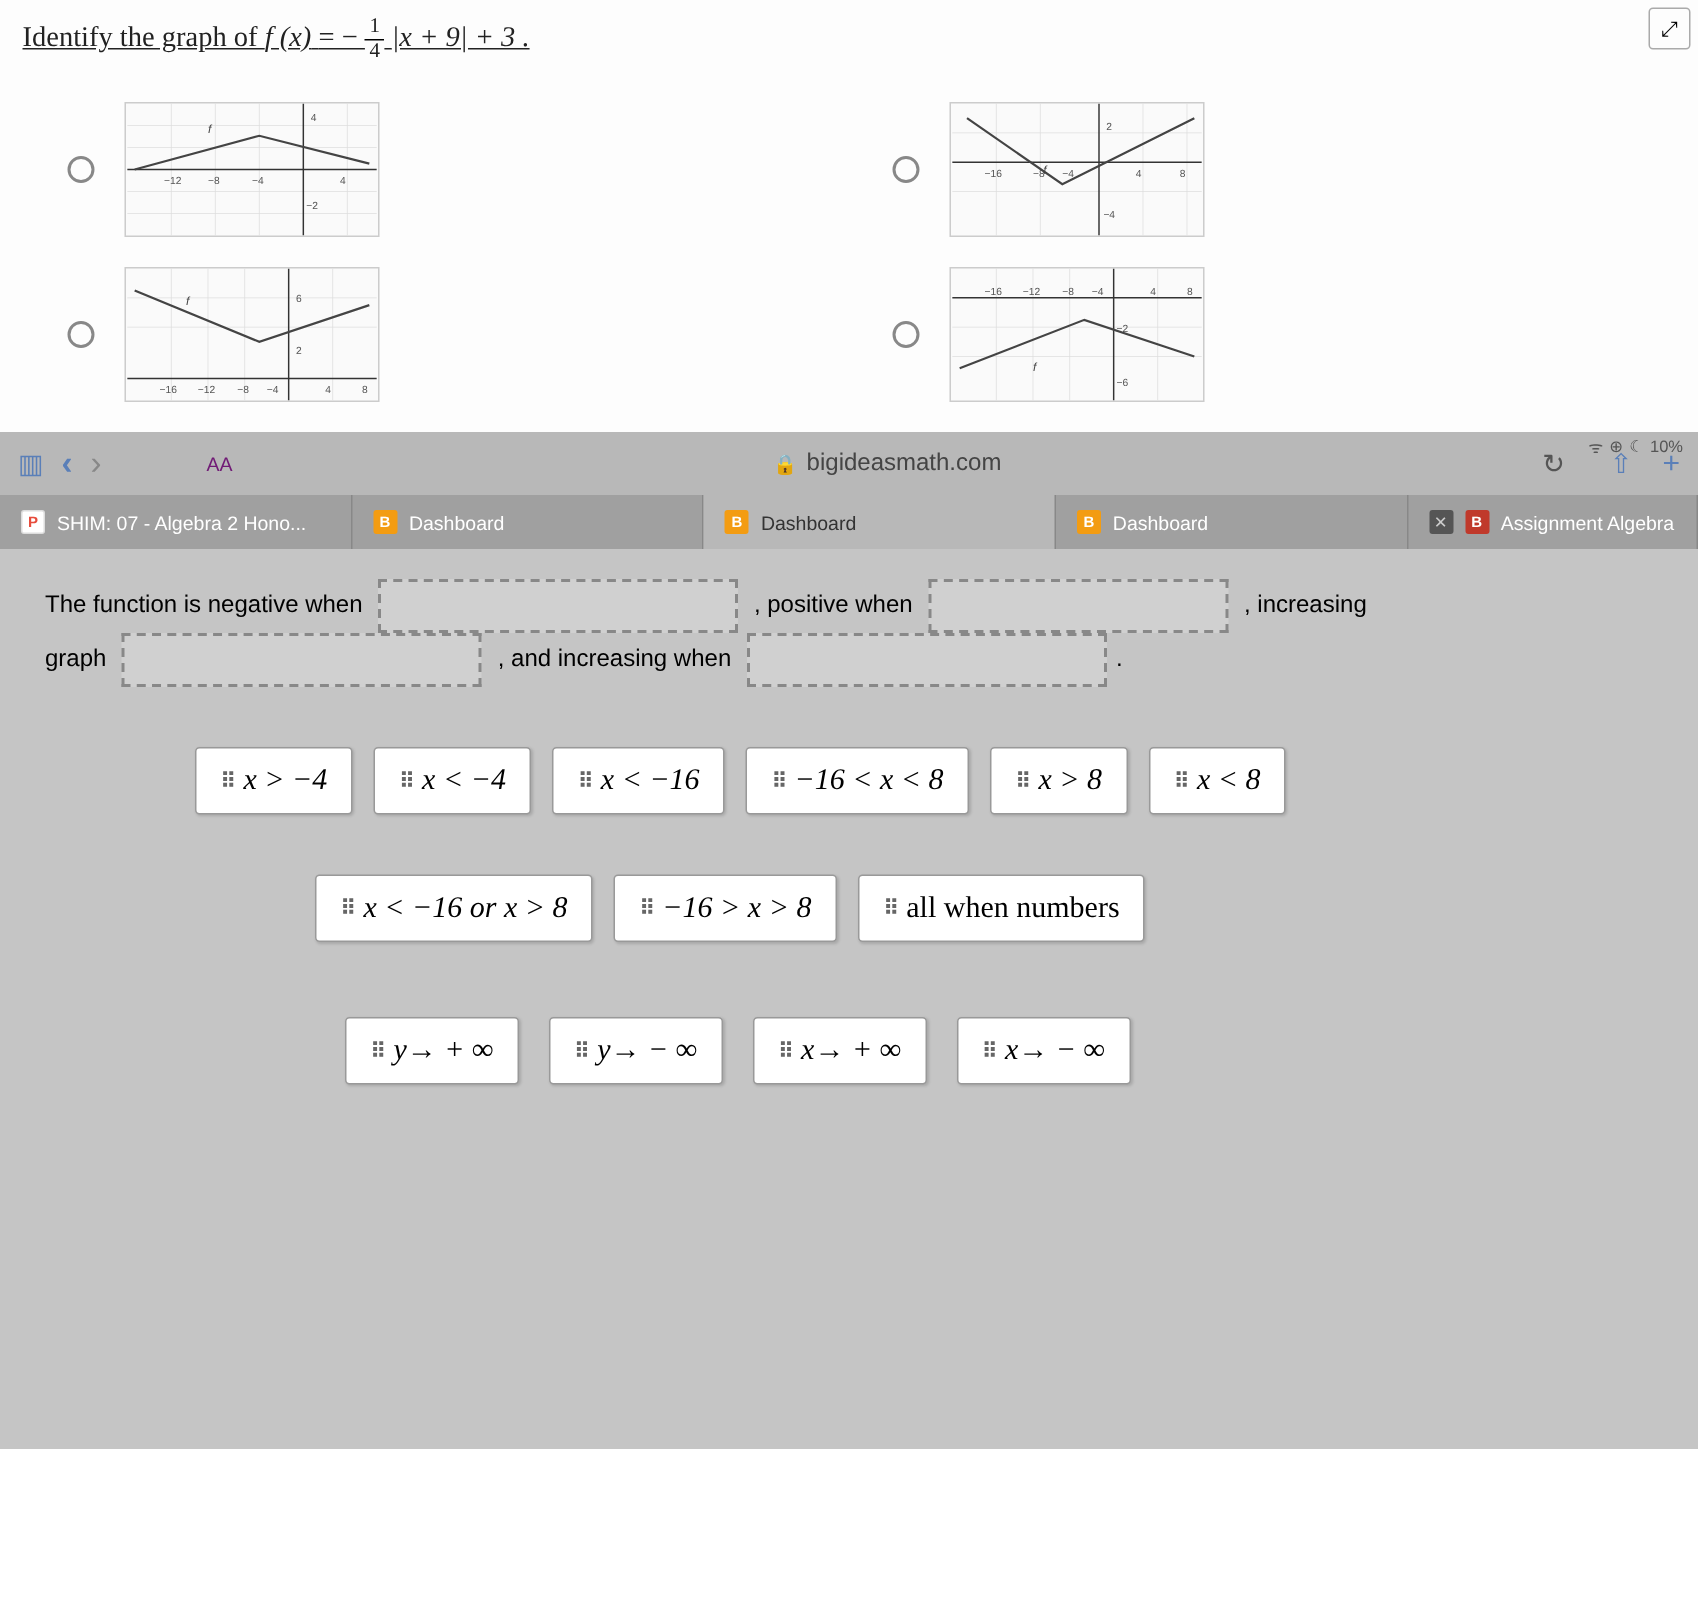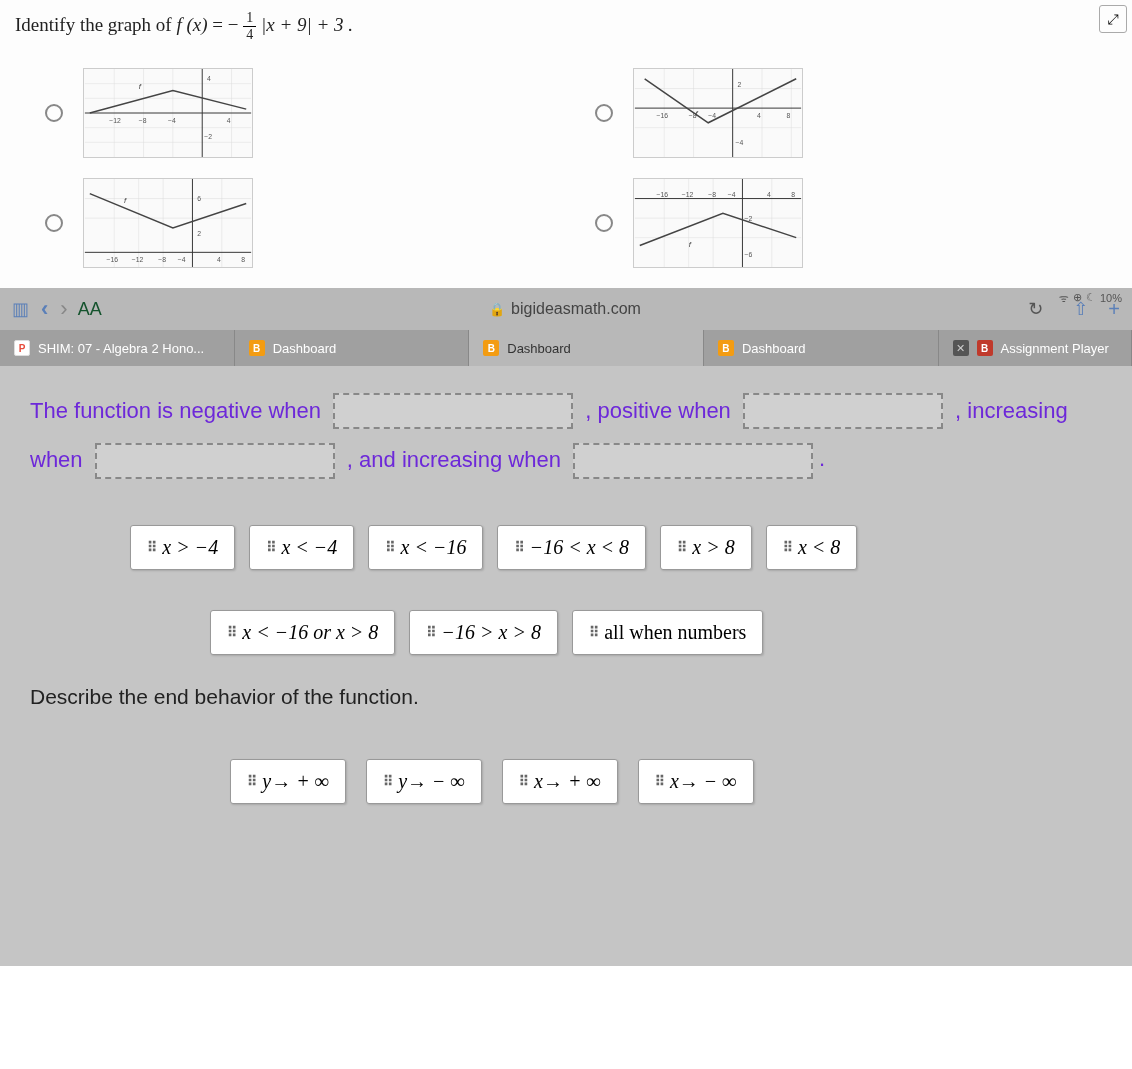--- a/index.html
+++ b/index.html
@@ -1,51 +1,51 @@
 <!DOCTYPE html>
 <html><head>
 <meta charset="utf-8">
 <style>
 * { box-sizing: border-box; }
 body { margin: 0; font-family: -apple-system, BlinkMacSystemFont, Arial, sans-serif; background: #fff; width: 1132px; }
 .top-section { background: #fdfdfd; padding: 10px 15px 20px; position: relative; }
 .zoom-btn { position: absolute; top: 5px; right: 5px; width: 28px; height: 28px; border: 1px solid #aaa; border-radius: 3px; display: flex; align-items: center; justify-content: center; font-size: 14px; }
-.question { font-size: 19px; color: #222; font-family: 'Times New Roman', serif; }
+.question { font-size: 19px; color: #222; font-family: 'Times New Roman', serif; text-decoration: underline; }
 .math { font-style: italic; font-family: 'Times New Roman', serif; }
 .frac { display: inline-block; vertical-align: middle; text-align: center; font-size: 14px; }
 .frac-num { border-bottom: 1px solid #000; padding: 0 3px; }
 .frac-den { padding: 0 3px; }
 .options { display: grid; grid-template-columns: 1fr 1fr; gap: 20px 200px; margin: 25px 0 0 30px; max-width: 900px; }
 .option { display: flex; align-items: center; gap: 20px; }
 .radio { width: 18px; height: 18px; border: 2px solid #888; border-radius: 50%; flex-shrink: 0; }
 .graph { width: 170px; height: 90px; border: 1px solid #ccc; position: relative; background: #fafafa; }
 .graph svg { width: 100%; height: 100%; }
 
 .browser-bar { background: #b8b8b8; display: flex; align-items: center; padding: 8px 12px; gap: 10px; position: relative; }
 .browser-bar .left-icons { display: flex; gap: 12px; align-items: center; color: #5a7fb8; }
 .back-chevron { color: #5a7fb8; font-size: 22px; font-weight: bold; }
 .forward-chevron { color: #888; font-size: 22px; }
-.aa { color: #14532d; font-size: 18px; }
+.aa { color: #701a75; font-size: 13px; margin-left: 60px; }
 .url { flex: 1; text-align: center; color: #444; font-size: 16px; display: flex; align-items: center; justify-content: center; gap: 6px; }
 .lock { font-size: 13px; color: #777; }
 .refresh { color: #555; font-size: 18px; margin-right: 20px; }
 .status-right { position: absolute; right: 10px; top: 2px; font-size: 11px; color: #555; display: flex; gap: 4px; align-items: center; }
 .share-btn { color: #5a7fb8; font-size: 18px; }
 .plus-btn { color: #5a7fb8; font-size: 20px; margin-left: 10px; }
 
 .tabs { background: #a0a0a0; display: flex; align-items: stretch; height: 36px; }
 .tab { flex: 1; display: flex; align-items: center; gap: 8px; padding: 0 14px; color: #fff; font-size: 13px; border-right: 1px solid #888; position: relative; }
 .tab.active { background: #b8b8b8; color: #333; }
 .tab-icon { width: 16px; height: 16px; background: #f39c12; border-radius: 2px; display: flex; align-items: center; justify-content: center; font-size: 10px; color: #fff; font-weight: bold; }
 .tab-icon.red { background: #c0392b; }
 .tab-icon.p { background: #fff; color: #e74c3c; border: 1px solid #ddd; }
 .tab-close-icon { width: 16px; height: 16px; background: #555; color: #ccc; font-size: 11px; display: flex; align-items: center; justify-content: center; border-radius: 2px; }
 
 .worksheet { background: #c5c5c5; padding: 20px 30px 40px; min-height: 600px; }
-.sentence { font-size: 22px; color: #6d28d9; line-height: 2.2; margin-bottom: 10px; }
+.sentence { font-size: 16px; color: #000000; line-height: 2.2; margin-bottom: 10px; }
 .fragment { display: inline-block; vertical-align: middle; }
 .dropzone { display: inline-block; vertical-align: middle; border: 2px dashed #888; min-width: 200px; height: 36px; margin: 0 6px; background: rgba(255,255,255,0.2); }
 .dropzone.wide { min-width: 240px; }
 .dropzone.small { min-width: 150px; }
 
 .tiles { display: flex; flex-wrap: wrap; gap: 14px; margin: 40px 0 30px 100px; max-width: 900px; }
 .tile { background: #fff; border: 1px solid #999; border-radius: 3px; padding: 10px 16px; font-size: 20px; font-family: 'Times New Roman', serif; display: flex; align-items: center; gap: 8px; box-shadow: 1px 1px 2px rgba(0,0,0,0.15); }
 .grip { font-size: 14px; color: #666; font-weight: bold; letter-spacing: -3px; }
 .tiles.row2 { margin-left: 180px; }
 
@@ -219,33 +219,33 @@
     <span class="tab-icon">B</span>
     <span>Dashboard</span>
   </div>
   <div class="tab">
     <span class="tab-icon">B</span>
     <span>Dashboard</span>
   </div>
   <div class="tab" style="flex:0.8;">
     <span class="tab-close-icon">✕</span>
     <span class="tab-icon red">B</span>
-    <span>Assignment Player</span>
+    <span>Assignment Algebra</span>
   </div>
 </div>
 
 <div class="worksheet">
   <div class="sentence">
     <span class="fragment">The function is negative when</span>
     <span class="dropzone wide"></span>
     <span class="fragment">, positive when</span>
     <span class="dropzone"></span>
     <span class="fragment">, increasing</span>
     <br>
-    <span class="fragment">when</span>
+    <span class="fragment">graph</span>
     <span class="dropzone wide"></span>
     <span class="fragment">, and increasing when</span>
     <span class="dropzone wide"></span>.
   </div>
 
   <div class="tiles">
     <div class="tile">
         <span class="grip">⠿</span>
         <span class="math">x &gt; −4</span>
       </div>
@@ -278,21 +278,20 @@
     <div class="tile">
         <span class="grip">⠿</span>
         <span class="math">−16 &gt; x &gt; 8</span>
       </div>
     <div class="tile">
         <span class="grip">⠿</span>
         <span>all when numbers</span>
       </div>
   </div>
 
-  <div class="section-title">Describe the end behavior of the function.</div>
 
 
   <div class="tiles tiles2" style="margin-top:50px;">
     <div class="tile">
         <span class="grip">⠿</span>
         <span class="math">y→ + ∞</span>
       </div>
     <div class="tile">
         <span class="grip">⠿</span>
         <span class="math">y→ − ∞</span>

